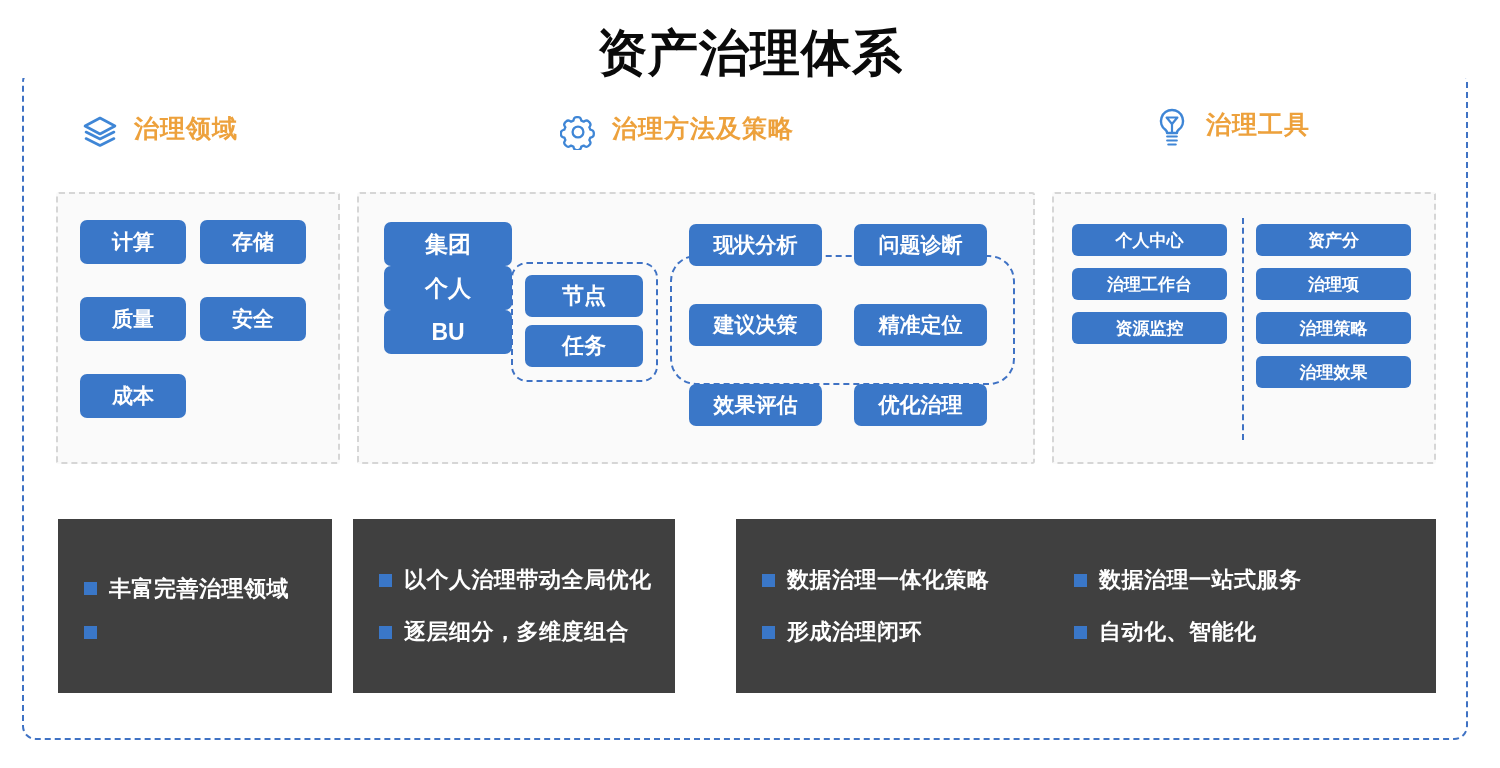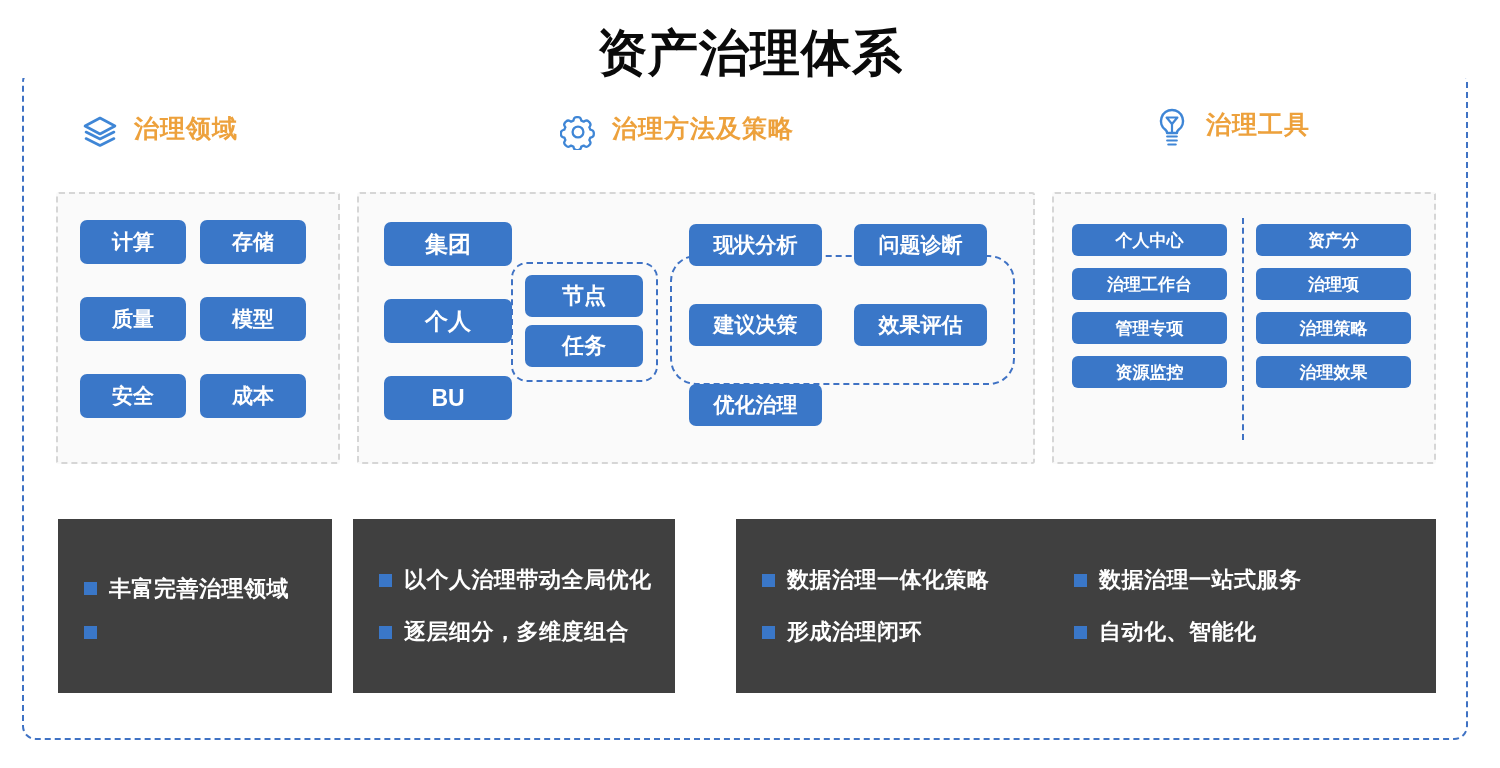--- a/index.html
+++ b/index.html
@@ -117,21 +117,20 @@
   }
   #domains-grid .chip { font-size: 21px; }
 
   
   #methods-left {
     position: absolute;
     left: 384px;
     top: 222px;
     display: flex;
     flex-direction: column;
-    gap: 33px;
   }
   #methods-left .chip { width: 128px; height: 44px; font-size: 23px; }
 
   
   #node-task-group {
     position: absolute;
     left: 511px;
     top: 262px;
     width: 147px;
     height: 120px;
@@ -300,21 +299,20 @@
 </div>
 
 <div class="gray-panel" id="panel-domains"></div>
 <div class="gray-panel" id="panel-methods"></div>
 <div class="gray-panel" id="panel-tools"></div>
 
 <div id="domains-grid">
   <div class="chip">计算</div>
   <div class="chip">存储</div>
   <div class="chip">质量</div>
-  <div class="chip">模型</div>
   <div class="chip">安全</div>
   <div class="chip">成本</div>
 </div>
 
 <div id="methods-left">
   <div class="chip">集团</div>
   <div class="chip">个人</div>
   <div class="chip">BU</div>
 </div>
 
@@ -322,28 +320,28 @@
 <div id="node-task-inner">
   <div class="chip">节点</div>
   <div class="chip">任务</div>
 </div>
 
 <div id="cycle-group"></div>
 <div id="cycle-grid">
   <div class="chip">现状分析</div>
   <div class="chip">问题诊断</div>
   <div class="chip">建议决策</div>
+  <div class="chip">精准定位</div>
   <div class="chip">效果评估</div>
   <div class="chip">优化治理</div>
 </div>
 
 <div id="tools-col-left">
   <div class="chip">个人中心</div>
   <div class="chip">治理工作台</div>
-  <div class="chip">管理专项</div>
   <div class="chip">资源监控</div>
 </div>
 <div id="tools-divider"></div>
 <div id="tools-col-right">
   <div class="chip">资产分</div>
   <div class="chip">治理项</div>
   <div class="chip">治理策略</div>
   <div class="chip">治理效果</div>
 </div>
 

